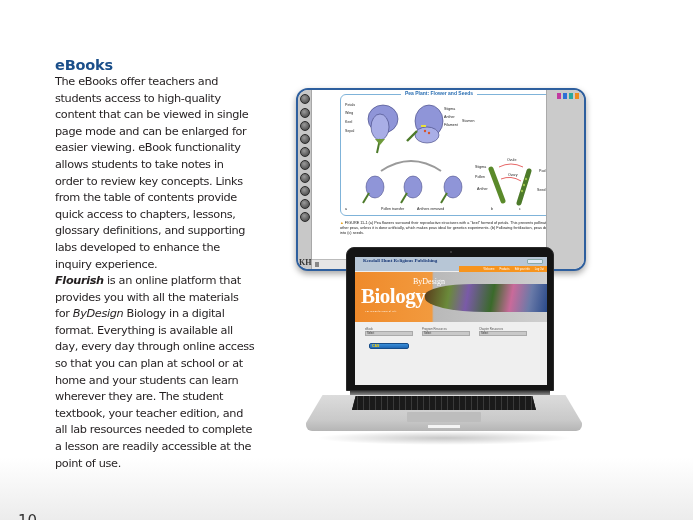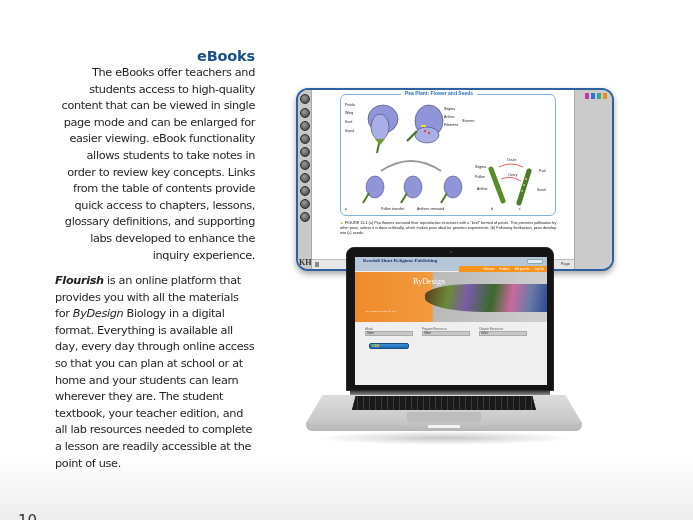--- a/index.html
+++ b/index.html
@@ -6,21 +6,21 @@
     html, body { width: 693px; height: 520px; overflow: hidden; }
     body {
       position: relative;
       background: linear-gradient(to bottom, #ffffff 0%, #ffffff 88%, #ececec 100%);
       font-family: "DejaVu Sans", "Liberation Sans", sans-serif;
       color: #231f20;
     }
     .page { position: absolute; left: 0; top: 0; width: 693px; height: 520px; }
 
     
-    .col-left { position: absolute; left: 55px; top: 47px; width: 200px; text-align: right; }
+    .col-left { position: absolute; left: 55px; top: 56px; width: 200px; }
     .heading {
       font-family: "DejaVu Sans", sans-serif;
       font-weight: bold; font-size: 14.5px; color: #1b4f8a;
       line-height: 18px; letter-spacing: -0.2px;
     }
     .para {
       font-family: "DejaVu Sans", sans-serif;
       font-size: 11.3px; line-height: 16.6px; color: #231f20;
       letter-spacing: -0.35px;
     }
@@ -29,21 +29,21 @@
     .para-flourish b { font-weight: bold; font-style: italic; }
     .para-flourish i { font-style: italic; }
     .page-number {
       position: absolute; left: 18px; top: 512px;
       font-size: 15px; font-weight: normal; color: #333;
       font-family: "DejaVu Sans", sans-serif;
     }
 
     
     .ebook-window {
-      position: absolute; left: 296px; top: 88px; width: 318px; height: 183px;
+      position: absolute; left: 296px; top: 88px; width: 290px; height: 183px;
       border: 2px solid #2e5f9e; border-radius: 12px;
       background: #ffffff; overflow: hidden;
       box-shadow: 0 3px 6px rgba(0,0,0,0.35);
     }
     .ebook-toolbar {
       position: absolute; left: 0; top: 0; width: 14px; height: 100%;
       background: #c8c8c8; border-right: 1px solid #a8a8a8;
     }
     .tool-btn {
       position: absolute; left: 2px; width: 10px; height: 10px; border-radius: 50%;
@@ -288,20 +288,21 @@
       </div>
       <div class="site-nav">
         <span>Welcome</span>
         <span>Products</span>
         <span>Edit your info</span>
         <span>Log Out</span>
       </div>
       <div class="site-hero">
         <div class="hero-band"></div>
         <div class="hero-sub">ByDesign</div>
+        <div class="hero-title">Biology</div>
         <div class="hero-tag">The Scientific Study of Life</div>
       </div>
       <div class="site-form">
         <div class="field">
           <div class="field-label">eBook</div>
           <div class="field-select">Select</div>
         </div>
         <div class="field">
           <div class="field-label">Program Resources</div>
           <div class="field-select">Select</div>

